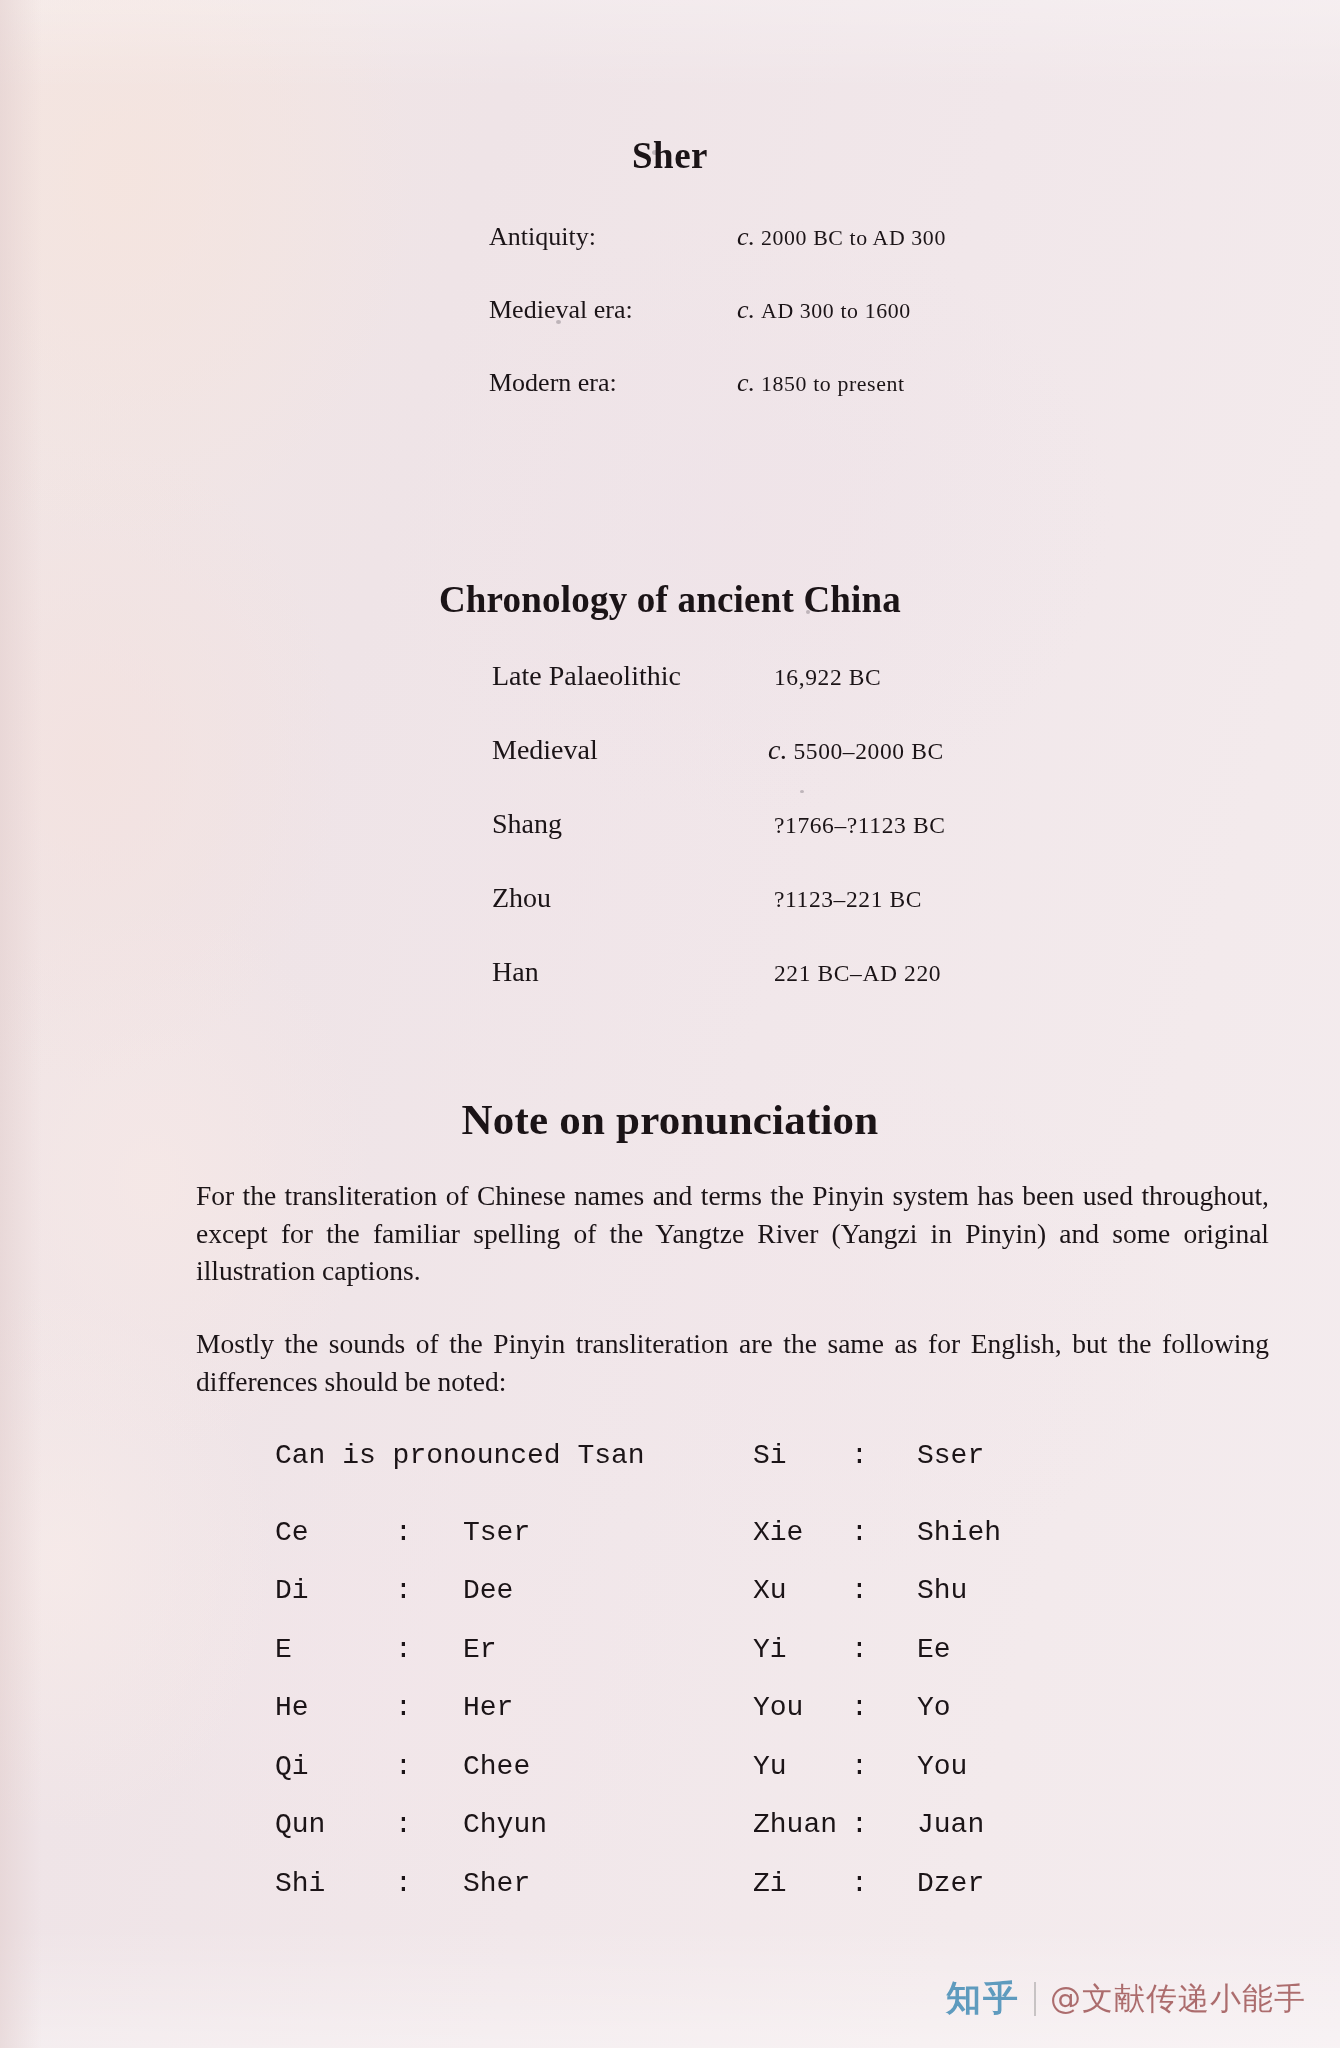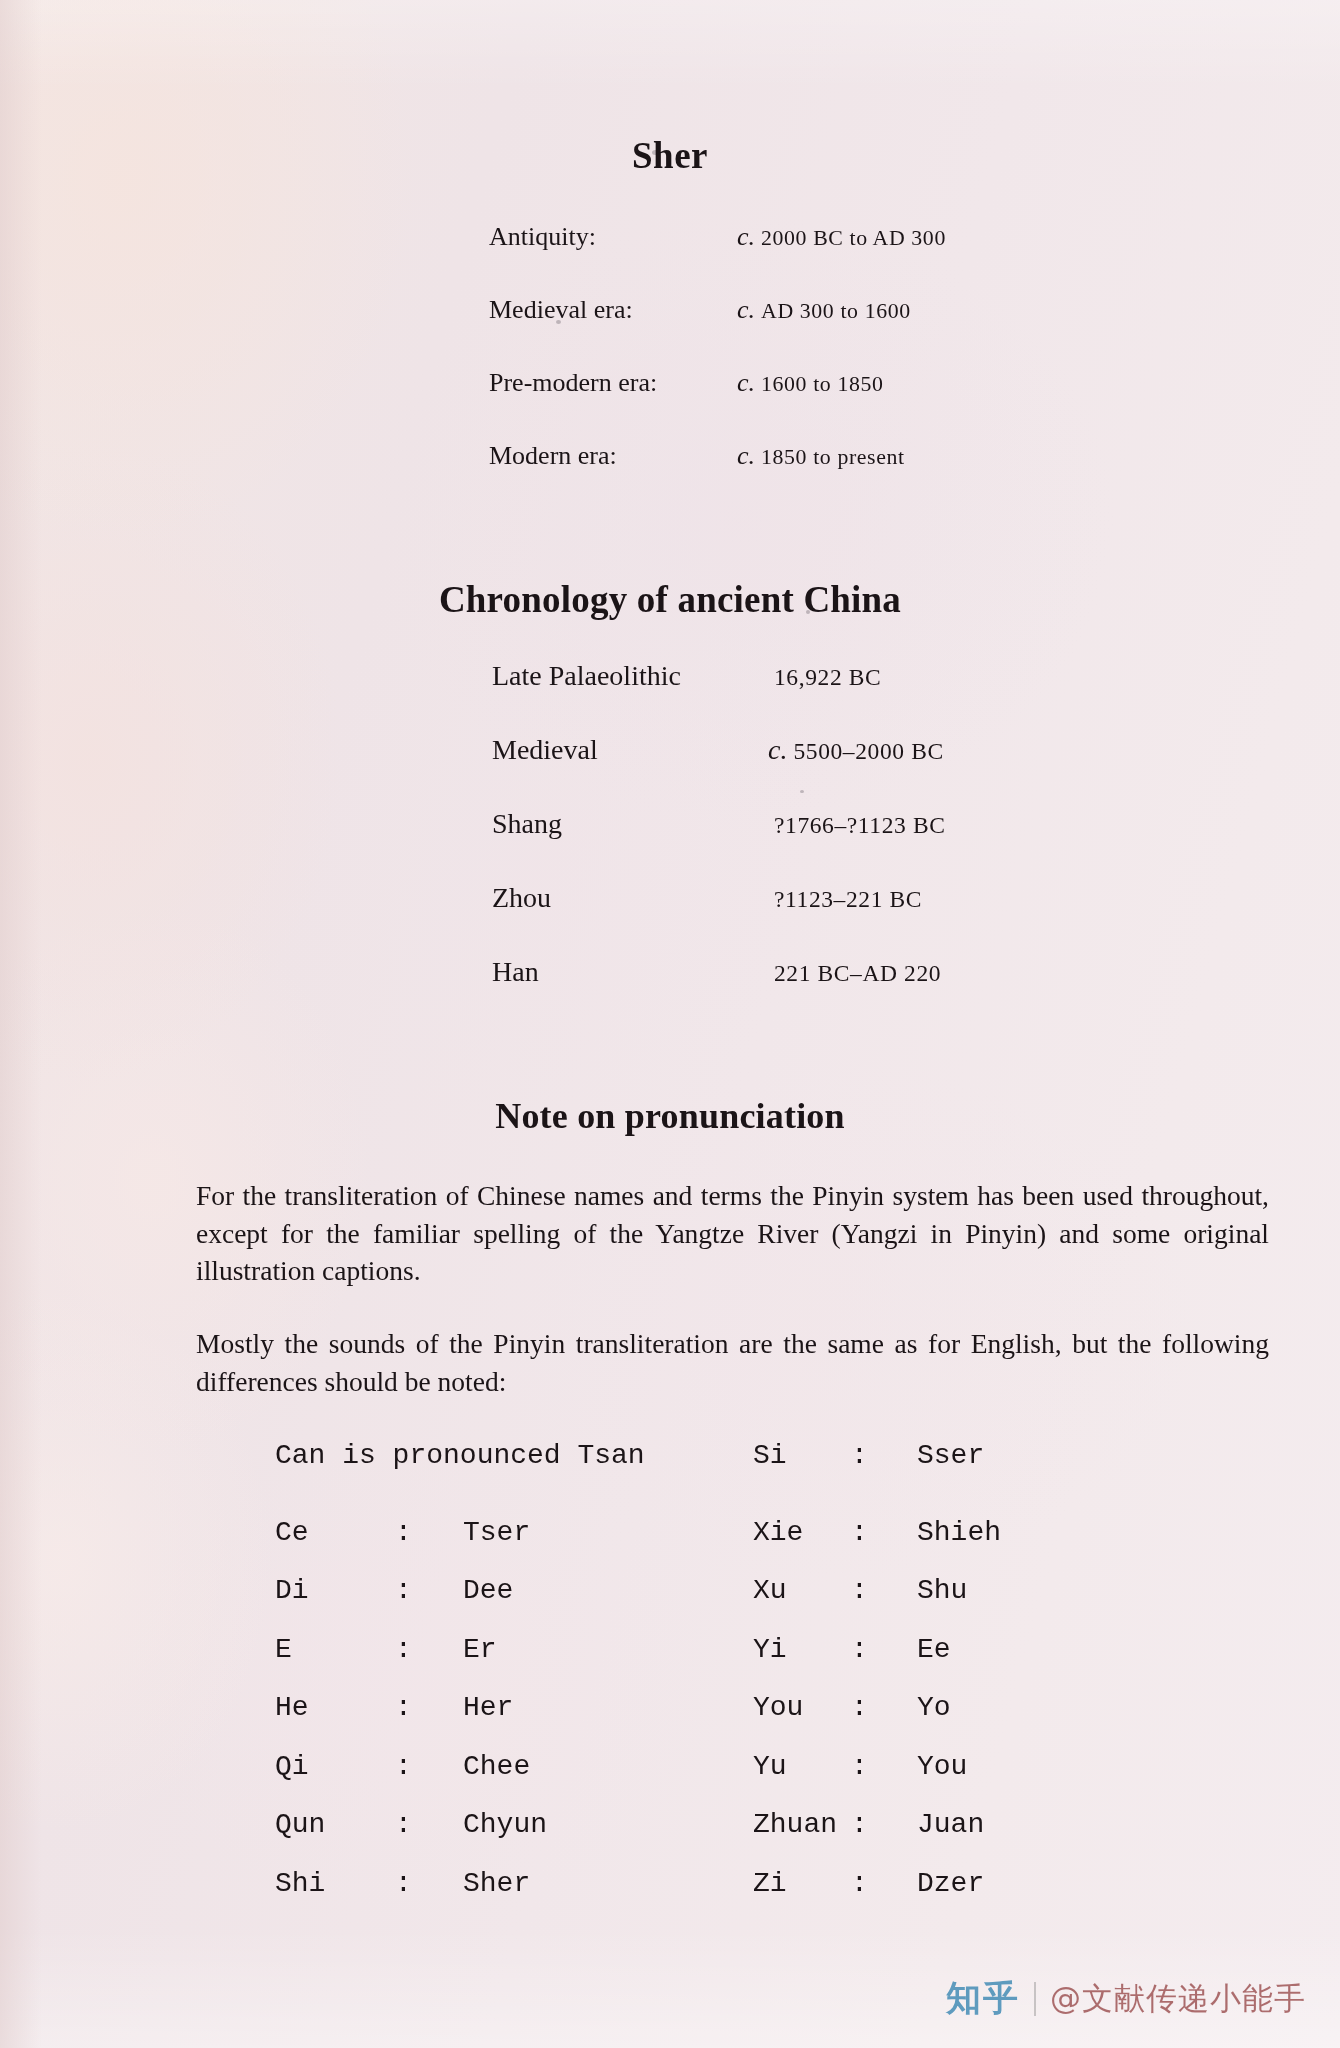--- a/index.html
+++ b/index.html
@@ -64,21 +64,21 @@
     font-weight: bold;
     font-size: 37px;
     letter-spacing: 0.2px;
   }
   .h-pron {
     position: absolute;
     left: 0; right: 0;
     top: 1095px;
     text-align: center;
     font-weight: bold;
-    font-size: 36px;
+    font-size: 43px;
     letter-spacing: 0.2px;
   }
 
   
   #eras-list {
     position: absolute;
     left: 489px;
     top: 222px;
     width: 600px;
   }
@@ -199,24 +199,20 @@
   <div id="eras-list">
     <div class="row">
       <span class="era-label">Antiquity:</span>
       <span class="era-value"><span class="circa">c.</span><span class="sc">2000 BC to AD 300</span></span>
     </div>
     <div class="row">
       <span class="era-label">Medieval era:</span>
       <span class="era-value"><span class="circa">c.</span><span class="sc">AD 300 to 1600</span></span>
     </div>
     <div class="row">
-      <span class="era-label">Pre-modern era:</span>
-      <span class="era-value"><span class="circa">c.</span><span class="sc">1600 to 1850</span></span>
-    </div>
-    <div class="row">
       <span class="era-label">Modern era:</span>
       <span class="era-value"><span class="circa">c.</span><span class="sc">1850 to present</span></span>
     </div>
   </div>
 
   <div class="h-chron">Chronology of ancient China</div>
 
   <div id="chron-list">
     <div class="row">
       <span class="chron-label">Late Palaeolithic</span>

